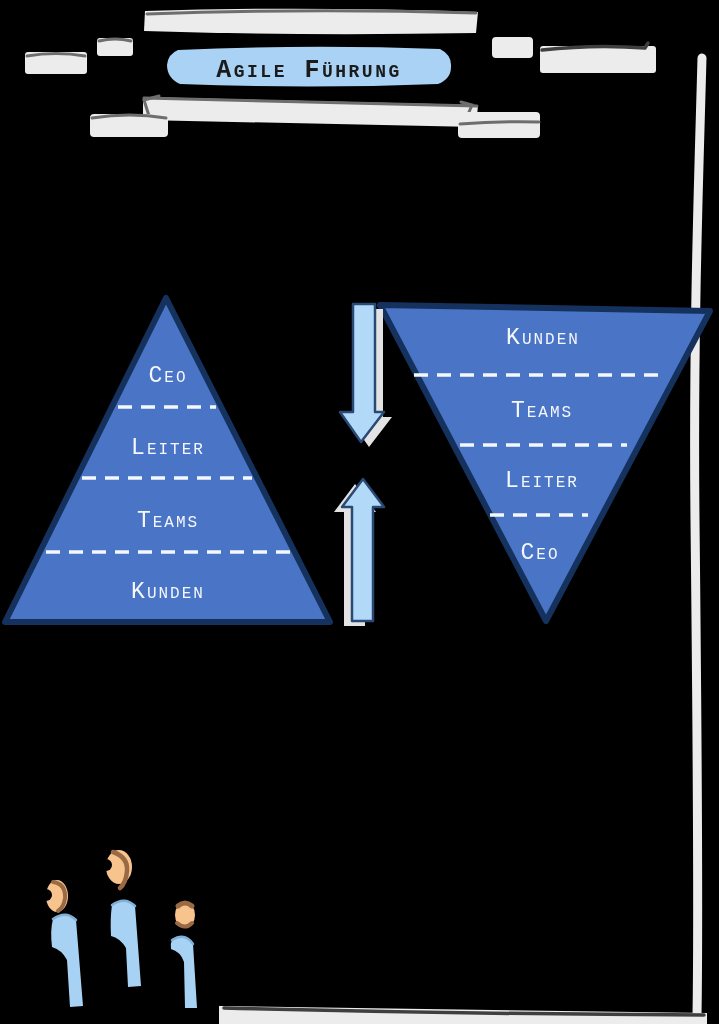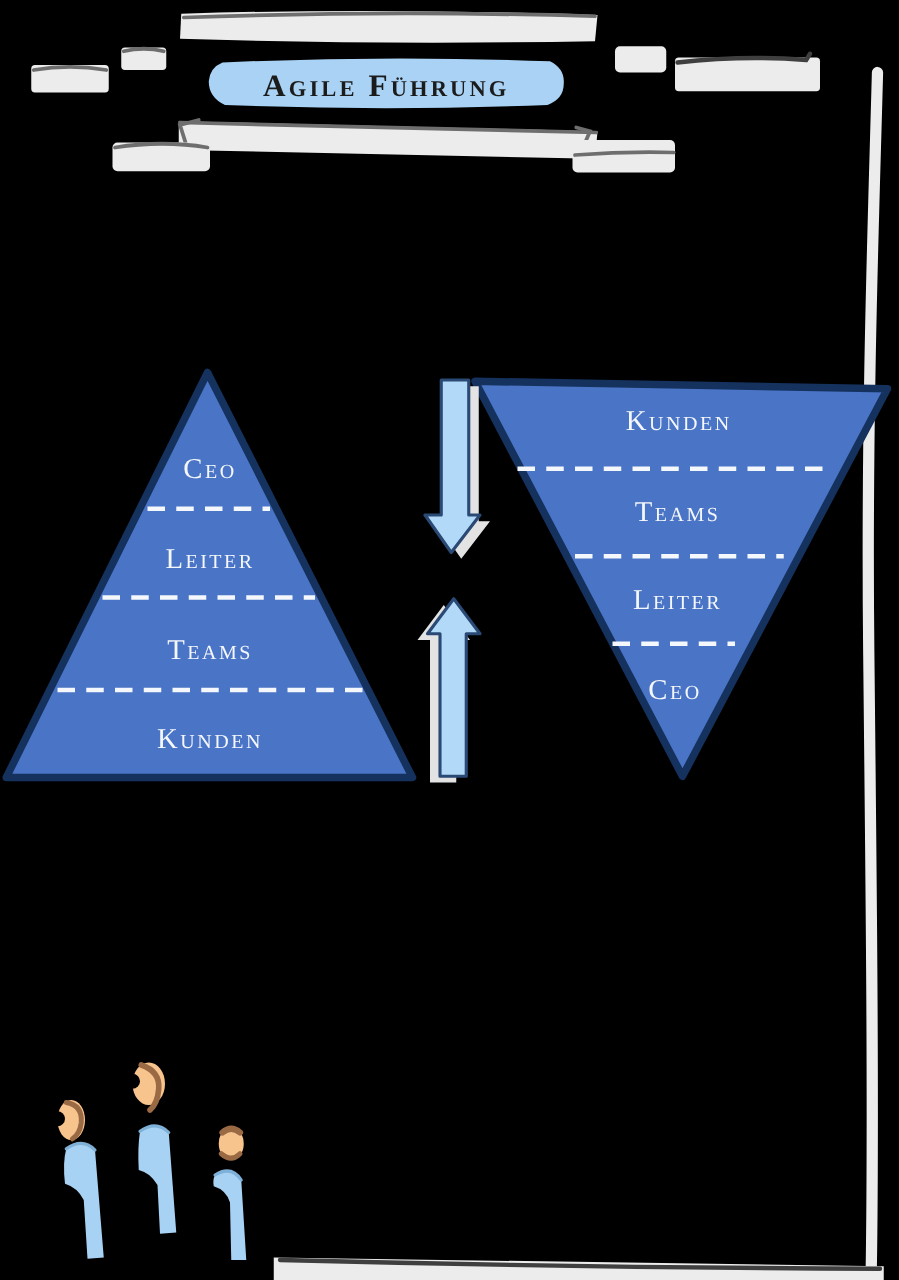--- a/index.html
+++ b/index.html
@@ -2,21 +2,21 @@
 <html style="--background: #000000; --board_gray: #ececec; --board_edge: #6e6e6e; --board_edge_dark: #3f3f3f; --title_highlight: #a9d2f4; --title_text: #1b1b1b; --pyramid_fill: #4a74c5; --pyramid_border: #15315e; --pyramid_text: #f4f7fb; --arrow_fill: #b2daf8; --arrow_border: #2a4a75; --arrow_shadow: #e3e3e3; --head_skin: #f8c48e; --head_shade: #9a6a44; --body_blue: #a8d2f3; --body_edge: #7fb0d8;"><head>
 <meta charset="utf-8">
 <style>
   html, body { margin: 0; padding: 0; background: #000; }
   .canvas {
     position: relative;
     width: 719px;
     height: 1024px;
     background: var(--background, #000000);
     overflow: hidden;
-    font-family: Liberation Serif, serif;
+    font-family: Liberation Mono, monospace;
   }
   svg { position: absolute; inset: 0; display: block; }
 
   .board-fill   { fill: var(--board_gray, #ececec); }
   .board-stroke { stroke: var(--board_edge, #6e6e6e); stroke-width: 3; fill: none; stroke-linecap: round; }
   .board-stroke-dark { stroke: var(--board_edge_dark, #3f3f3f); stroke-width: 3.5; fill: none; stroke-linecap: round; }
   .border-line  { stroke: var(--board_gray, #e7e7e7); stroke-width: 9; fill: none; stroke-linecap: round; }
 
   .title-hl   { fill: var(--title_highlight, #a9d2f4); }
   .title-text {

